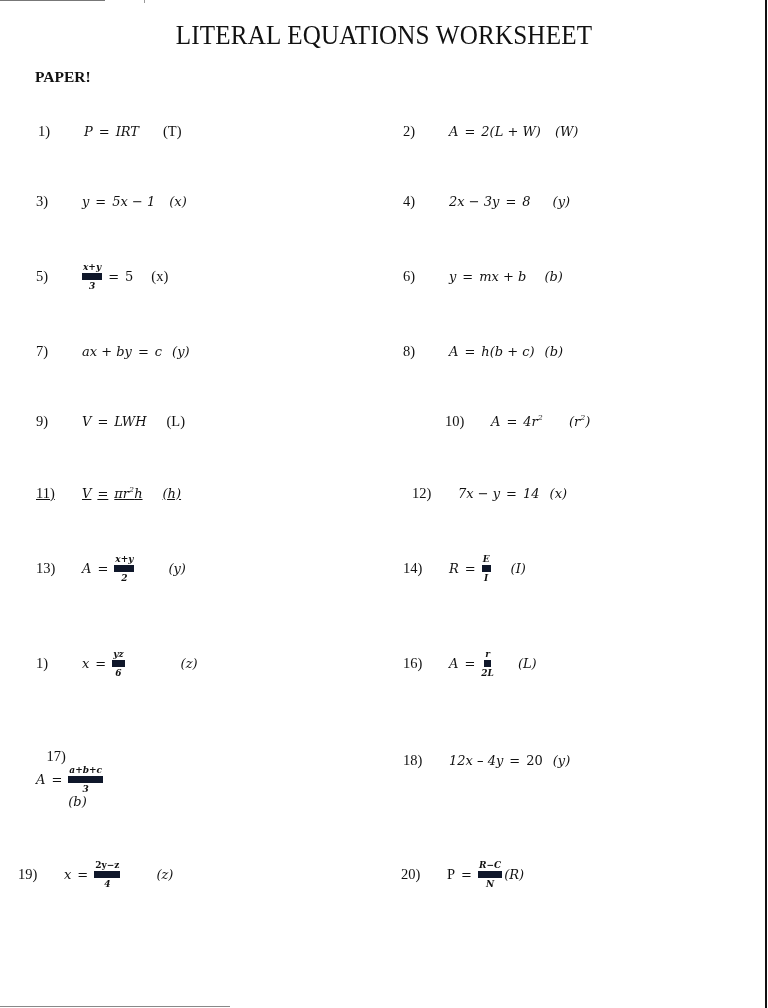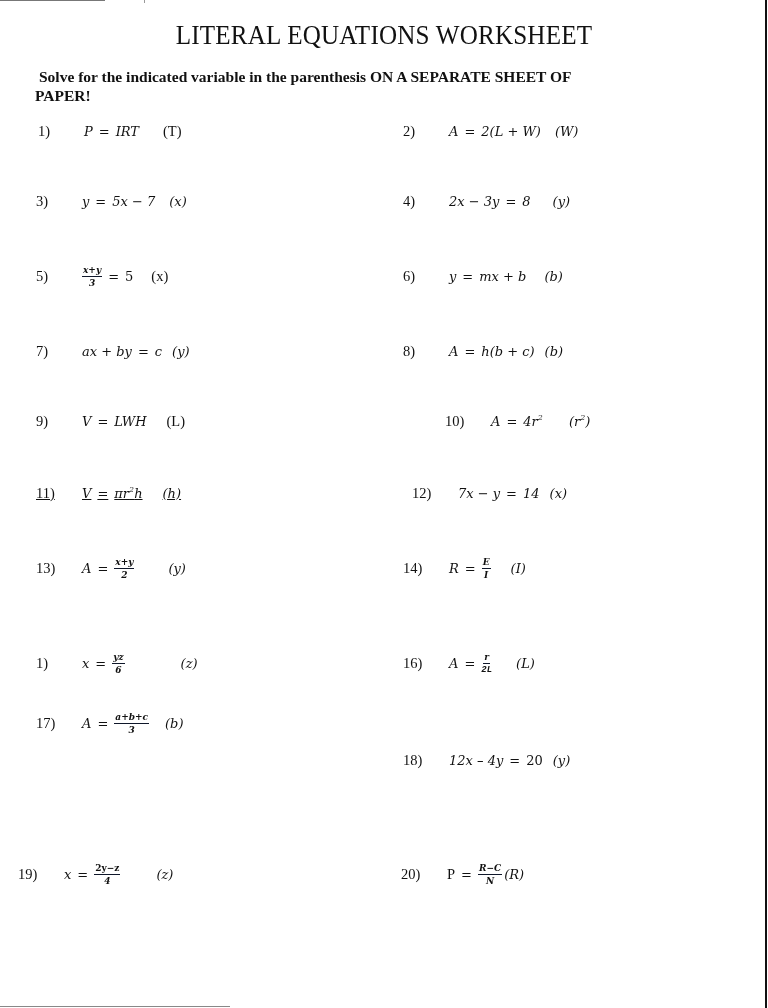--- a/index.html
+++ b/index.html
@@ -30,36 +30,35 @@
     font-size: 13px; display: inline-flex; align-items: center; gap: 6px;
   }
   .eq .upright { font-style: normal; }
   .var {
     font-family: "DejaVu Serif", "Liberation Serif", serif; font-size: 13px;
     display: inline-block;
   }
   .var.italic { font-style: italic; }
   .var.roman { font-family: "Liberation Serif", serif; font-size: 14.5px; font-style: normal; }
   .frac { display: inline-flex; flex-direction: column; align-items: center; font-size: 9px; line-height: 10px; font-weight: bold; }
-  .frac .top { border-bottom: 1px solid #0f172a; padding: 0 1px 1px; font-style: italic; }
+  .frac .top { border-bottom: 7px solid #0f172a; padding: 0 1px 1px; font-style: italic; }
   .frac .bot { padding-top: 1px; }
   sup { font-size: 8px; vertical-align: 6px; }
 </style>
 </head>
 <body>
 
 <div class="scan-top-line"></div>
 <div class="scan-top-mark"></div>
 <div class="scan-right-edge"></div>
 <div class="scan-bottom-line"></div>
 
 <h1 class="title" style="margin:0;">LITERAL EQUATIONS WORKSHEET</h1>
 
 <div class="instructions">
-  <span>Solve for the indicated variable in the parenthesis ON A SEPARATE SHEET OF</span>
   <span class="line2">PAPER!</span>
 </div>
 
 <div class="problem" style="left:38px; top:116px;">
   <span class="num">1)</span>
   <span class="eq">
     <span>P</span>
     <span class="upright">=</span>
     <span>IRT</span>
   </span>
@@ -73,21 +72,21 @@
     <span>2(L + W)</span>
   </span>
   <span class="var italic" style="margin-left:14px;">(W)</span>
 </div>
 
 <div class="problem" style="left:36px; top:186px;">
   <span class="num">3)</span>
   <span class="eq">
     <span>y</span>
     <span class="upright">=</span>
-    <span>5x − 7</span>
+    <span>5x − 1</span>
   </span>
   <span class="var italic" style="margin-left:14px;">(x)</span>
 </div>
 <div class="problem" style="left:403px; top:186px;">
   <span class="num">4)</span>
   <span class="eq">
     <span>2x − 3y</span>
     <span class="upright">=</span>
     <span>8</span>
   </span>
@@ -210,27 +209,27 @@
   </span>
   <span class="var italic" style="margin-left:56px;">(z)</span>
 </div>
 <div class="problem" style="left:403px; top:648px;">
   <span class="num">16)</span>
   <span class="eq">
     <span>A</span>
     <span class="upright">=</span>
     <span class="frac">
       <span class="top">r</span>
-      <span class="bot" style="font-style:italic;font-family:Liberation Mono, monospace;">2L</span>
+      <span class="bot" style="font-style:italic;">2L</span>
     </span>
   </span>
   <span class="var italic" style="margin-left:24px;">(L)</span>
 </div>
 
-<div class="problem" style="left:36px; top:708px;">
+<div class="problem" style="left:36px; top:748px;flex-direction:column;">
   <span class="num">17)</span>
   <span class="eq">
     <span>A</span>
     <span class="upright">=</span>
     <span class="frac">
       <span class="top">a+b+c</span>
       <span class="bot">3</span>
     </span>
   </span>
   <span class="var italic" style="margin-left:16px;">(b)</span>

